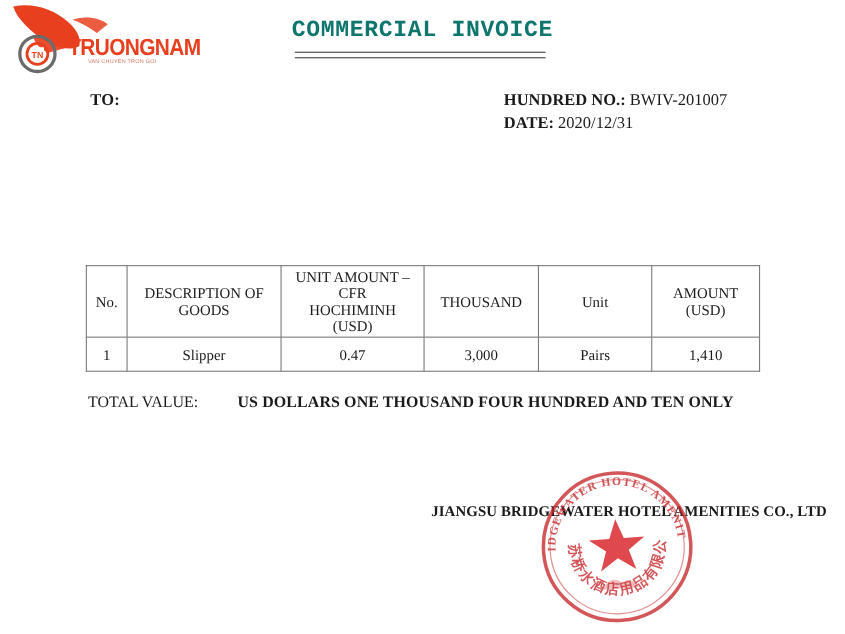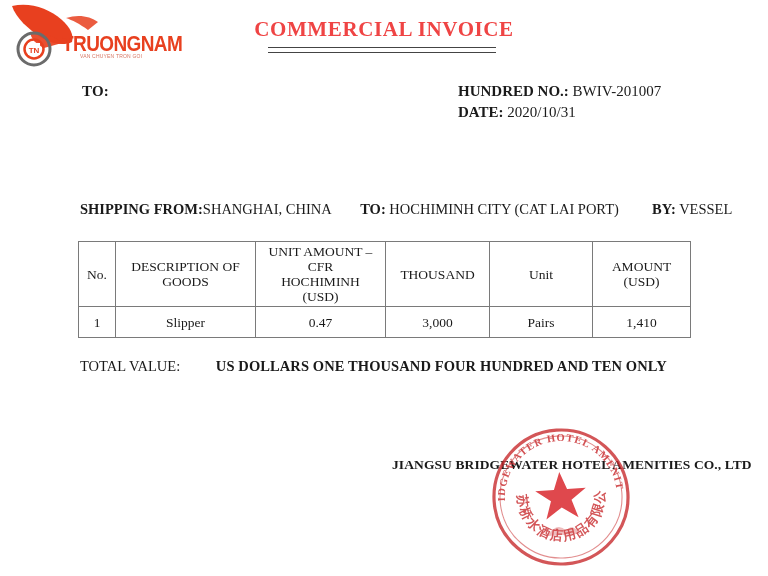--- a/index.html
+++ b/index.html
@@ -65,25 +65,25 @@
     opacity: 0.75;
   }
 
   
   .title {
     position: absolute;
     left: 0;
     right: 0;
     top: 17px;
     text-align: center;
-    font-family: Liberation Serif, serif;
+    font-family: Liberation Mono, monospace;
     font-weight: bold;
     font-size: 21px;
     letter-spacing: 0.6px;
-    color: #ef4444;
+    color: #0f766e;
   }
   .title-rule {
     position: absolute;
     left: 268px;
     top: 47px;
     width: 228px;
     height: 4px;
     border-top: 1px solid #444;
     border-bottom: 1px solid #444;
   }
@@ -213,33 +213,24 @@
 
   <div class="to-label">TO:</div>
 
   <div class="meta">
     <div class="meta-row">
       <span class="meta-label">HUNDRED NO.:</span>
       <span class="meta-value">BWIV-201007</span>
     </div>
     <div class="meta-row">
       <span class="meta-label">DATE:</span>
-      <span class="meta-value">2020/10/31</span>
+      <span class="meta-value">2020/12/31</span>
     </div>
   </div>
 
-  <div class="shipping">
-    <span class="ship-b">SHIPPING FROM:</span><span class="ship-n">SHANGHAI, CHINA</span>
-    <span class="ship-gap-a"></span>
-    <span class="ship-b">TO:</span>
-    <span class="ship-n">HOCHIMINH CITY (CAT LAI PORT)</span>
-    <span class="ship-gap-b"></span>
-    <span class="ship-b">BY:</span>
-    <span class="ship-n">VESSEL</span>
-  </div>
 
   <table class="table">
     <colgroup>
       <col class="c-no">
         <col class="c-desc">
         <col class="c-price">
       <col class="c-qty">
         <col class="c-unit">
         <col class="c-amt">
     </colgroup>

